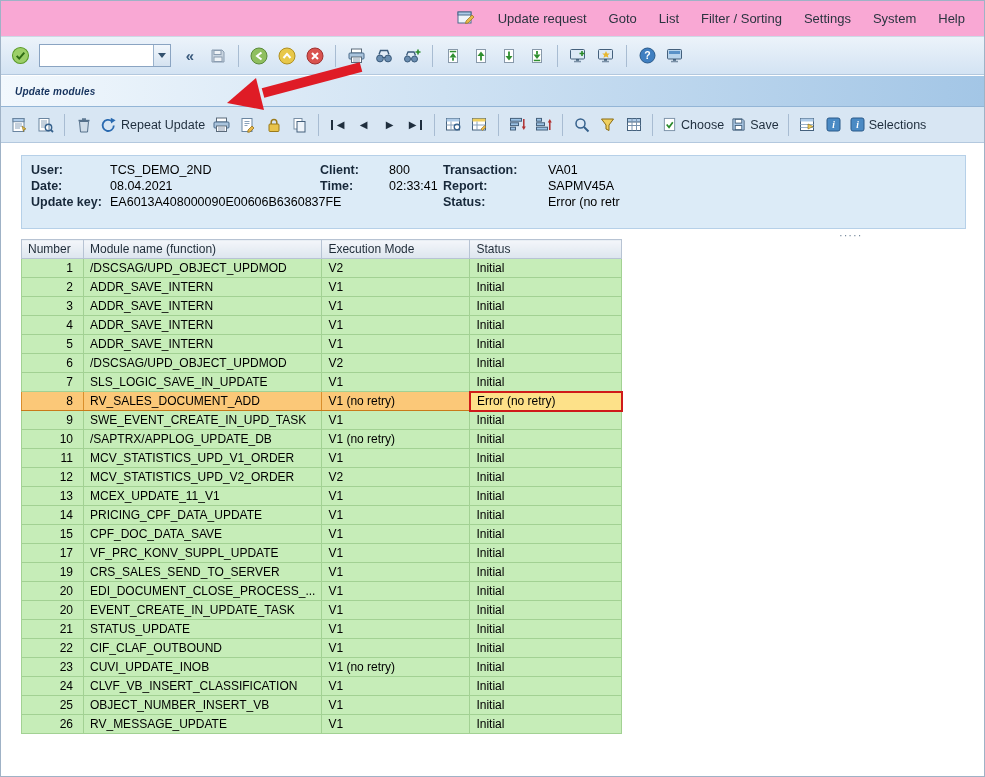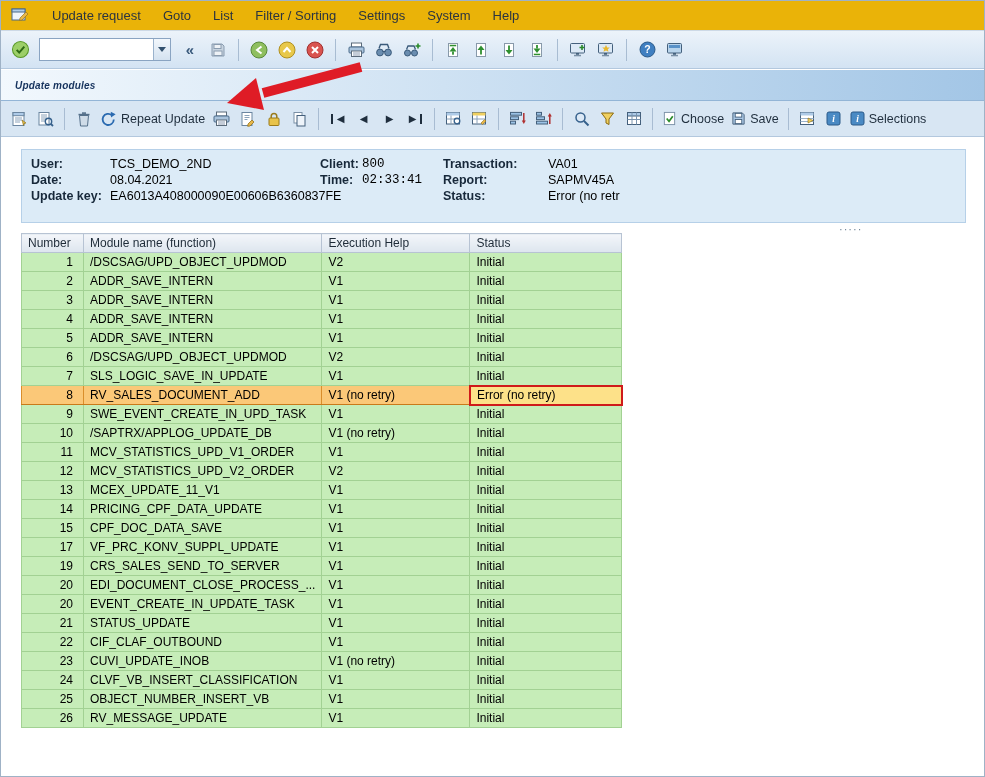--- a/index.html
+++ b/index.html
@@ -1,21 +1,21 @@
 <!DOCTYPE html>
 <html><head>
 <meta charset="utf-8">
 <style>
   * { box-sizing: border-box; }
   html,body { margin:0; padding:0; background:#e8e8e8; }
   body { font-family:"Liberation Sans", sans-serif; }
   .window { width:985px; height:777px; position:relative; background:#fff; border:1px solid #9fb2c6; overflow:hidden; }
 
   
-  .menubar { height:30px; display:flex; align-items:center; background:#eab308; border-bottom:1px solid #cdd9e6; padding:0 8px; }
+  .menubar { height:36px; display:flex; align-items:center; background:#f9a8d4; border-bottom:1px solid #cdd9e6; padding:0 8px;justify-content:flex-end; }
   .sys-icon { width:22px; height:20px; display:inline-flex; align-items:center; justify-content:center; margin-right:10px; }
   .menu-item { font-size:13px; color:#2b3440; padding:5px 11px; cursor:default; border-radius:2px; }
 
   
   .toolbar { height:38px; display:flex; align-items:center; background:linear-gradient(180deg,#ecf3fa,#d3e3f3); border-bottom:1px solid #b3c8de; padding:0 6px; gap:2px; }
   .tb-btn { width:26px; height:26px; display:inline-flex; align-items:center; justify-content:center; border-radius:3px; }
   .tb-sep { width:1px; height:22px; background:#a8bcd2; margin:0 5px; flex:none; }
   .command-box { display:flex; align-items:center; border:1px solid #8aa4c2; background:#fff; height:23px; width:132px; margin:0 4px; }
   .command-input { border:none; outline:none; flex:1; min-width:0; height:19px; font-size:12px; padding:0 4px; font-family:"Liberation Sans",sans-serif; }
   .command-drop { width:17px; height:21px; background:linear-gradient(#f2f7fc,#d4e2f0); border-left:1px solid #9ab2cc; display:flex; align-items:center; justify-content:center; }
@@ -33,21 +33,21 @@
   .nav-glyph { font-size:10px; color:#1f2e3d; line-height:1; }
 
   
   .screen-body { position:relative; height:637px; background:#fff; }
   .info-panel { position:absolute; left:20px; top:12px; width:945px; height:74px; background:#dcebf7; border:1px solid #b6d0e8; font-size:12.5px; }
   .info-panel span { position:absolute; white-space:nowrap; }
   .lbl { font-weight:bold; color:#17283a; }
   .val { color:#000; }
   .r1 { top:7px; } .r2 { top:23px; } .r3 { top:39px; }
   .c1l { left:9px; } .c1v { left:88px; }
-  .c2l { left:298px; } .c2v { left:340px;font-family:Liberation Mono, monospace; }
+  .c2l { left:298px; } .c2v { left:367px; }
   .c3l { left:421px; } .c3v { left:526px; }
   .dots-handle { position:absolute; left:838px; top:87px; color:#6f8396; font-size:11px; letter-spacing:1px; line-height:1; }
 
   
   .module-table { position:absolute; left:20px; top:96px; border-collapse:collapse; font-size:12px; table-layout:fixed; }
   .module-table th { background:linear-gradient(#f3f6fa,#dde5ee); border:1px solid #b7c3d3; font-weight:normal; text-align:left; color:#1e2b38; padding:2px 6px; height:19px; white-space:nowrap; overflow:hidden; }
   .module-table td { border:1px solid #a2d193; background:#c6edb8; padding:1px 6px; height:19px; white-space:nowrap; overflow:hidden; color:#000; }
   .hcol-0, .col-num { width:62px; }
   .hcol-1, .col-module { width:218px; }
   .hcol-2, .col-mode { width:148px; }
@@ -417,21 +417,21 @@
       <span class="val r3 c3v">Error (no retr</span>
     </div>
 
     <span class="dots-handle">·····</span>
 
     <table class="module-table">
       <thead>
         <tr>
             <th class="hcol-0">Number</th>
             <th class="hcol-1">Module name (function)</th>
-            <th class="hcol-2">Execution Help</th>
+            <th class="hcol-2">Execution Mode</th>
             <th class="hcol-3">Status</th>
           </tr>
       </thead>
       <tbody>
           <tr>
             <td class="col-num">1</td>
             <td class="col-module">/DSCSAG/UPD_OBJECT_UPDMOD</td>
             <td class="col-mode">V2</td>
             <td class="col-status">Initial</td>
           </tr>

